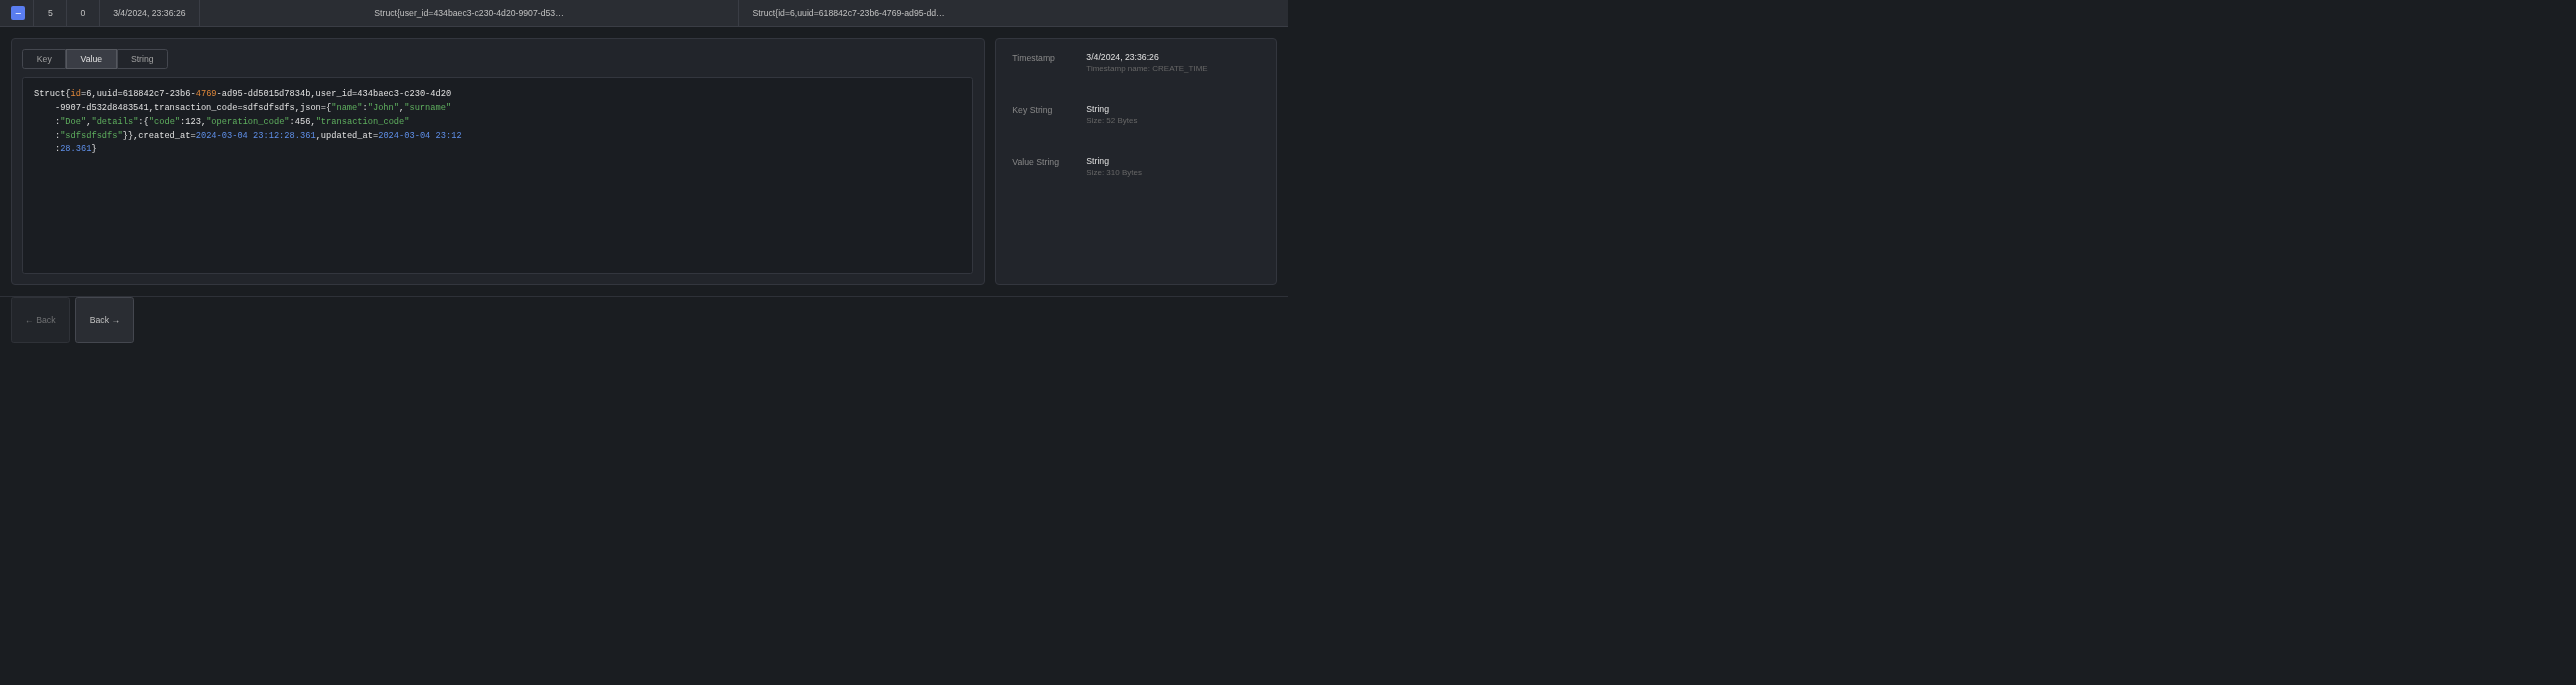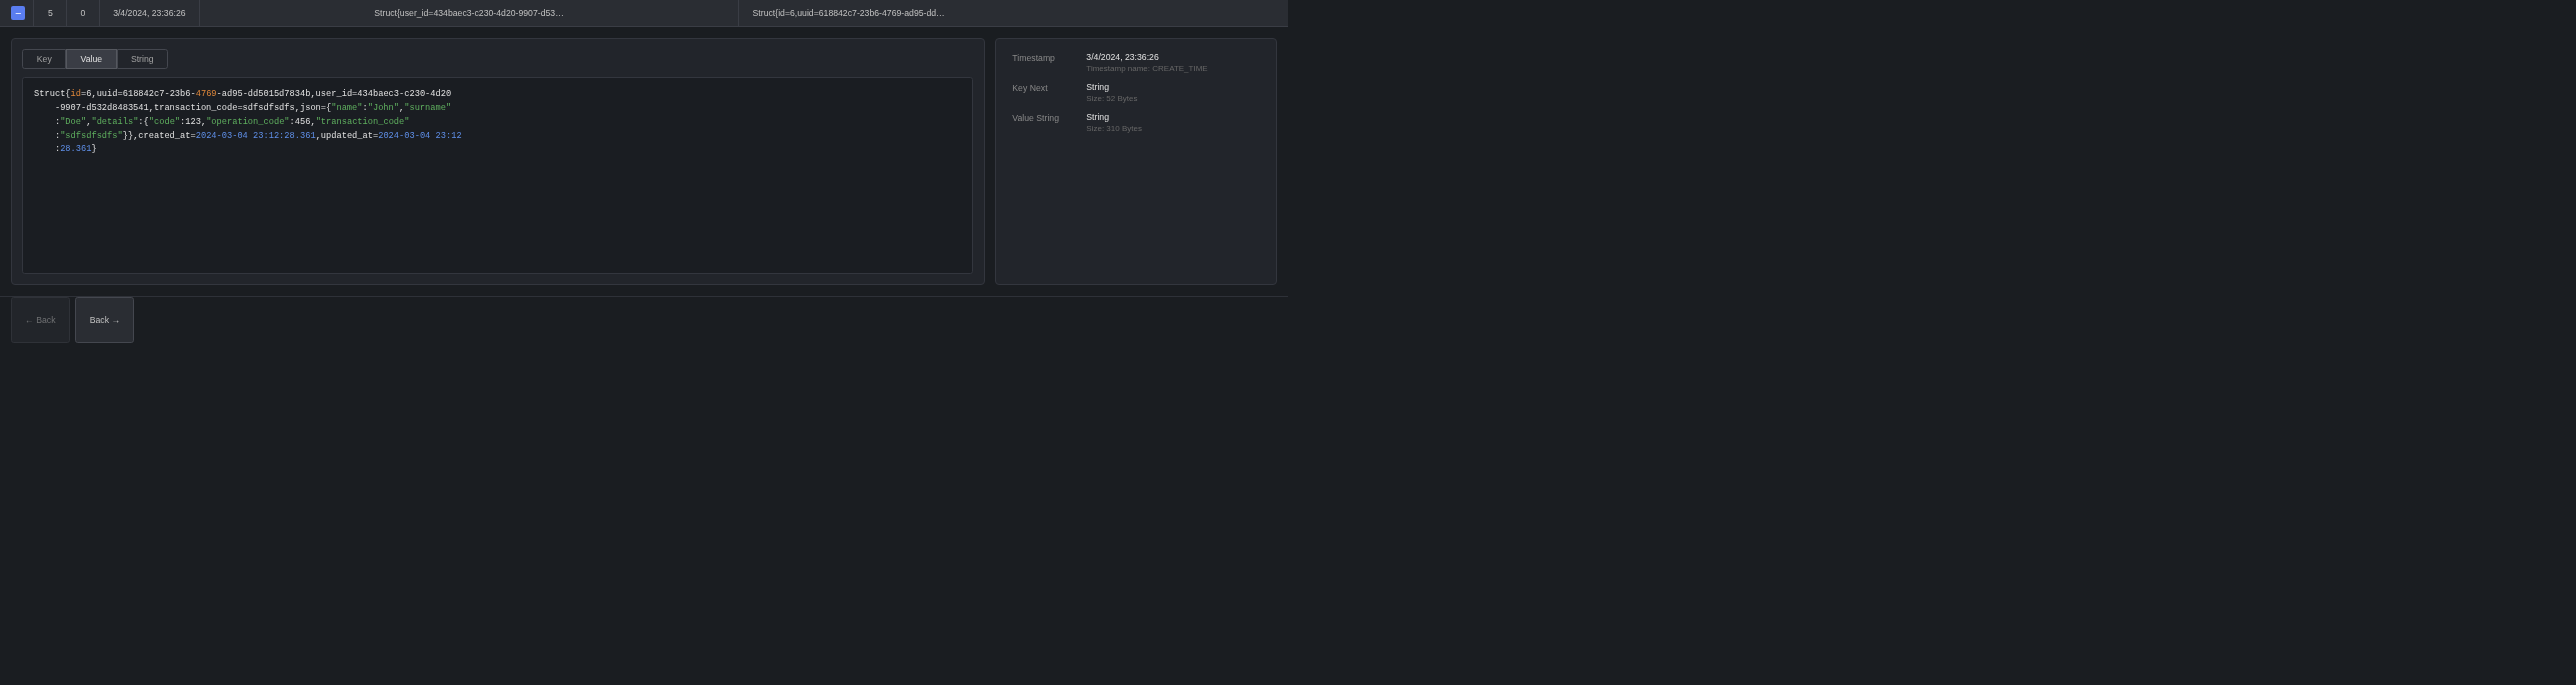--- a/index.html
+++ b/index.html
@@ -133,21 +133,21 @@
     .text-blue { color: #5f8fe8; }
 
     .right-panel {
       width: 282px;
       background-color: #22252b;
       border-radius: 4px;
       border: 0.7px solid #33363e;
       padding: 13.4px 16px;
       display: flex;
       flex-direction: column;
-      gap: 9px;
+      gap: 31px;
     }
 
     .info-row {
       display: flex;
       gap: 0;
     }
 
     .info-label {
       width: 74px;
       color: #888;
@@ -246,21 +246,21 @@
 
     <div class="info-row">
       <div class="info-label">Timestamp</div>
       <div class="info-value-block">
         <span class="info-value-main">3/4/2024, 23:36:26</span>
         <span class="info-value-sub">Timestamp name: CREATE_TIME</span>
       </div>
     </div>
 
     <div class="info-row">
-      <div class="info-label">Key Next</div>
+      <div class="info-label">Key String</div>
       <div class="info-value-block">
         <span class="info-value-main">String</span>
         <span class="info-value-sub">Size: 52 Bytes</span>
       </div>
     </div>
 
     <div class="info-row">
       <div class="info-label">Value String</div>
       <div class="info-value-block">
         <span class="info-value-main">String</span>

